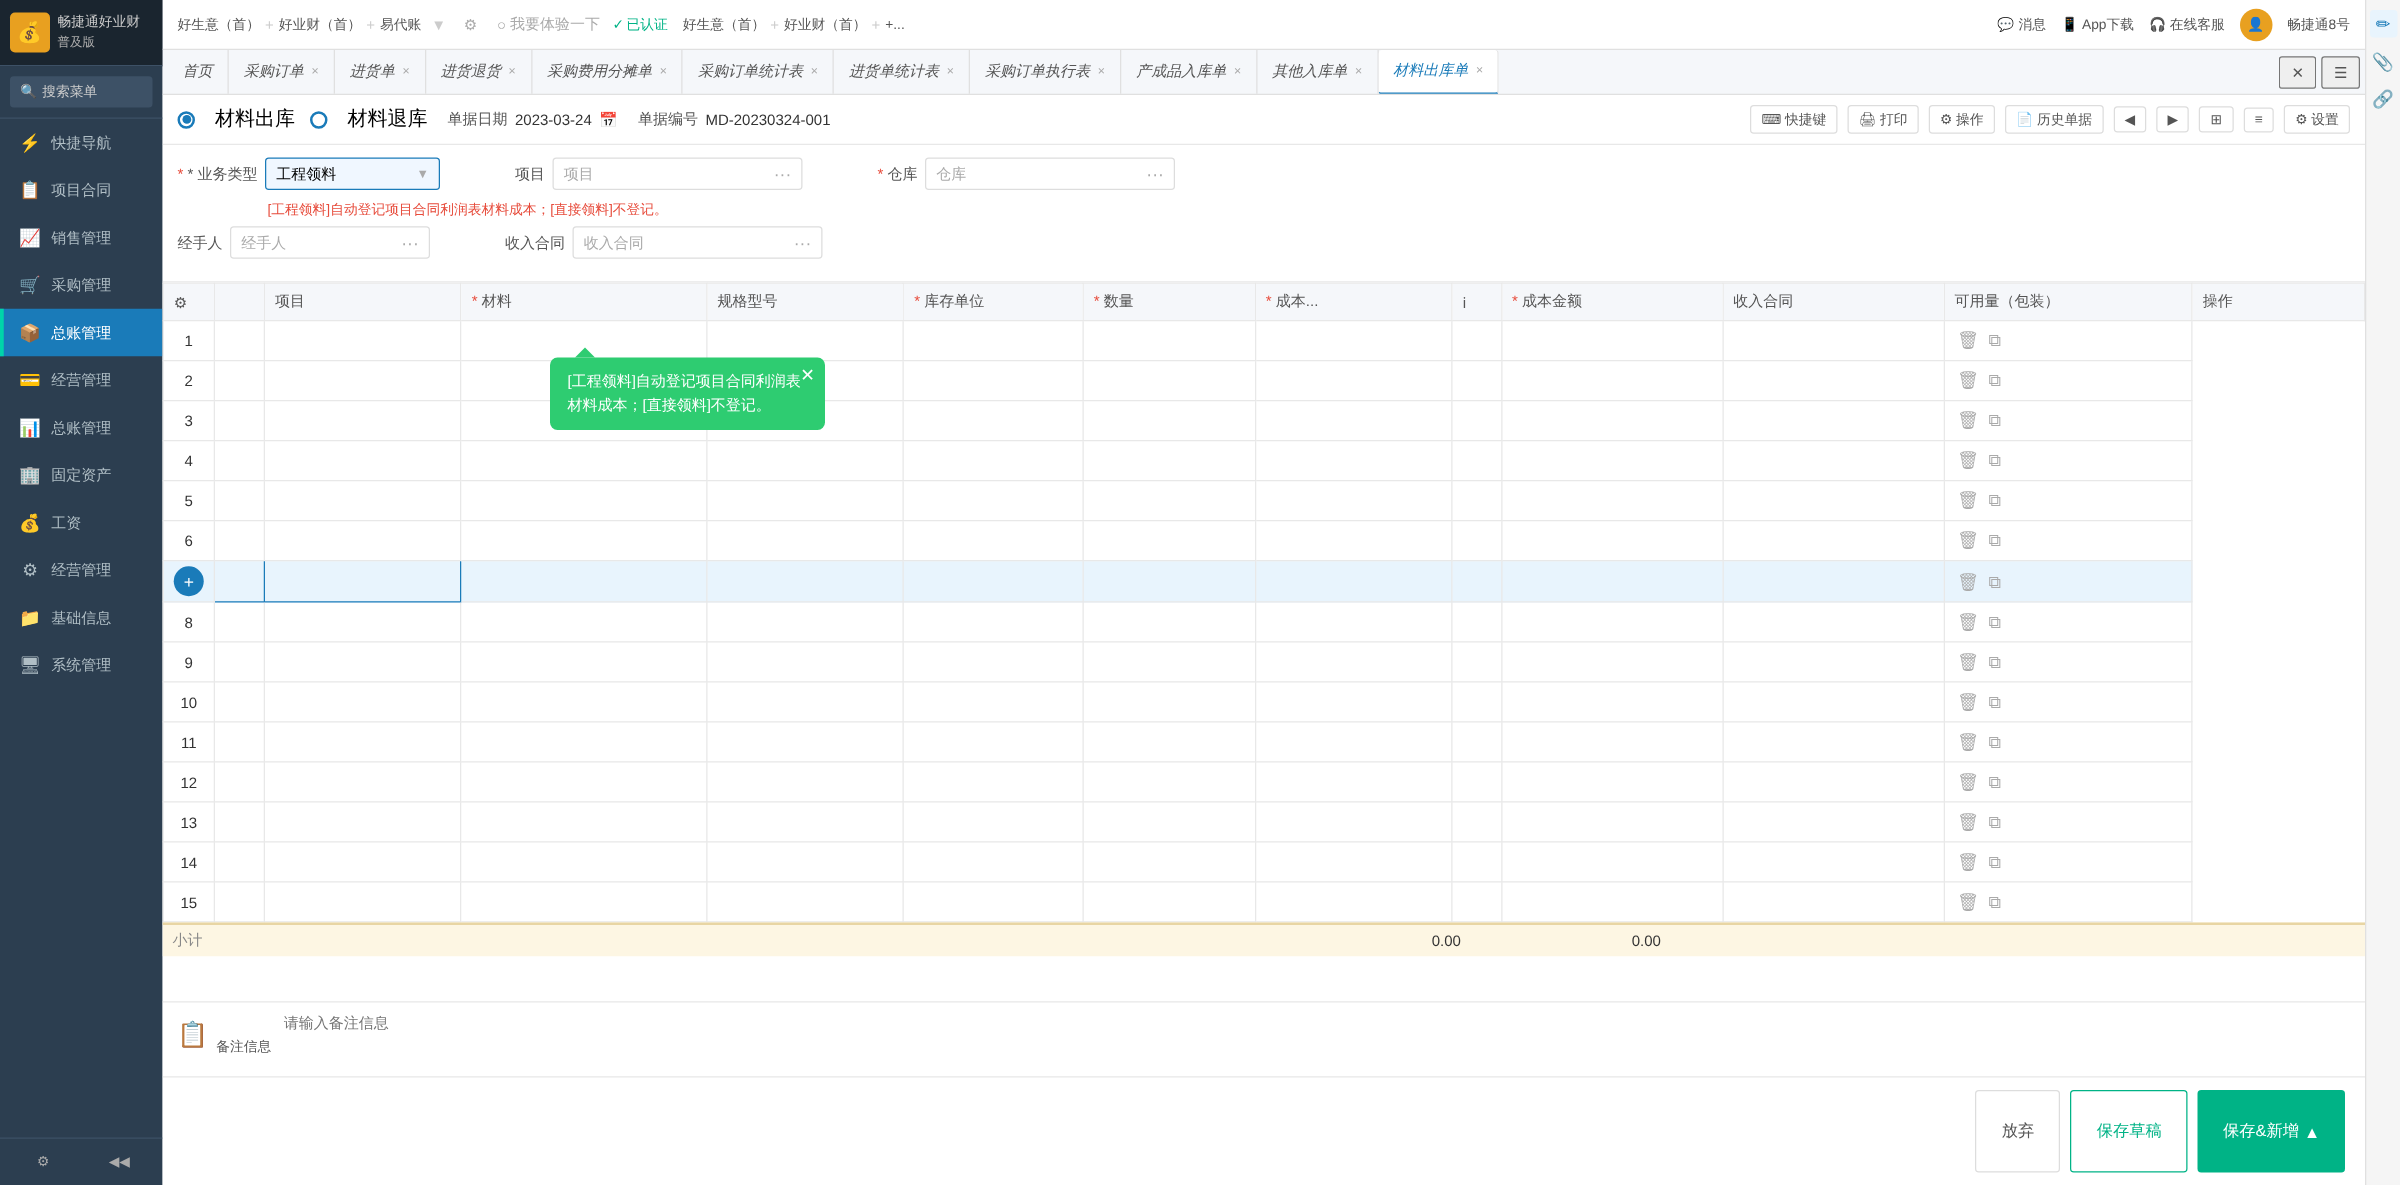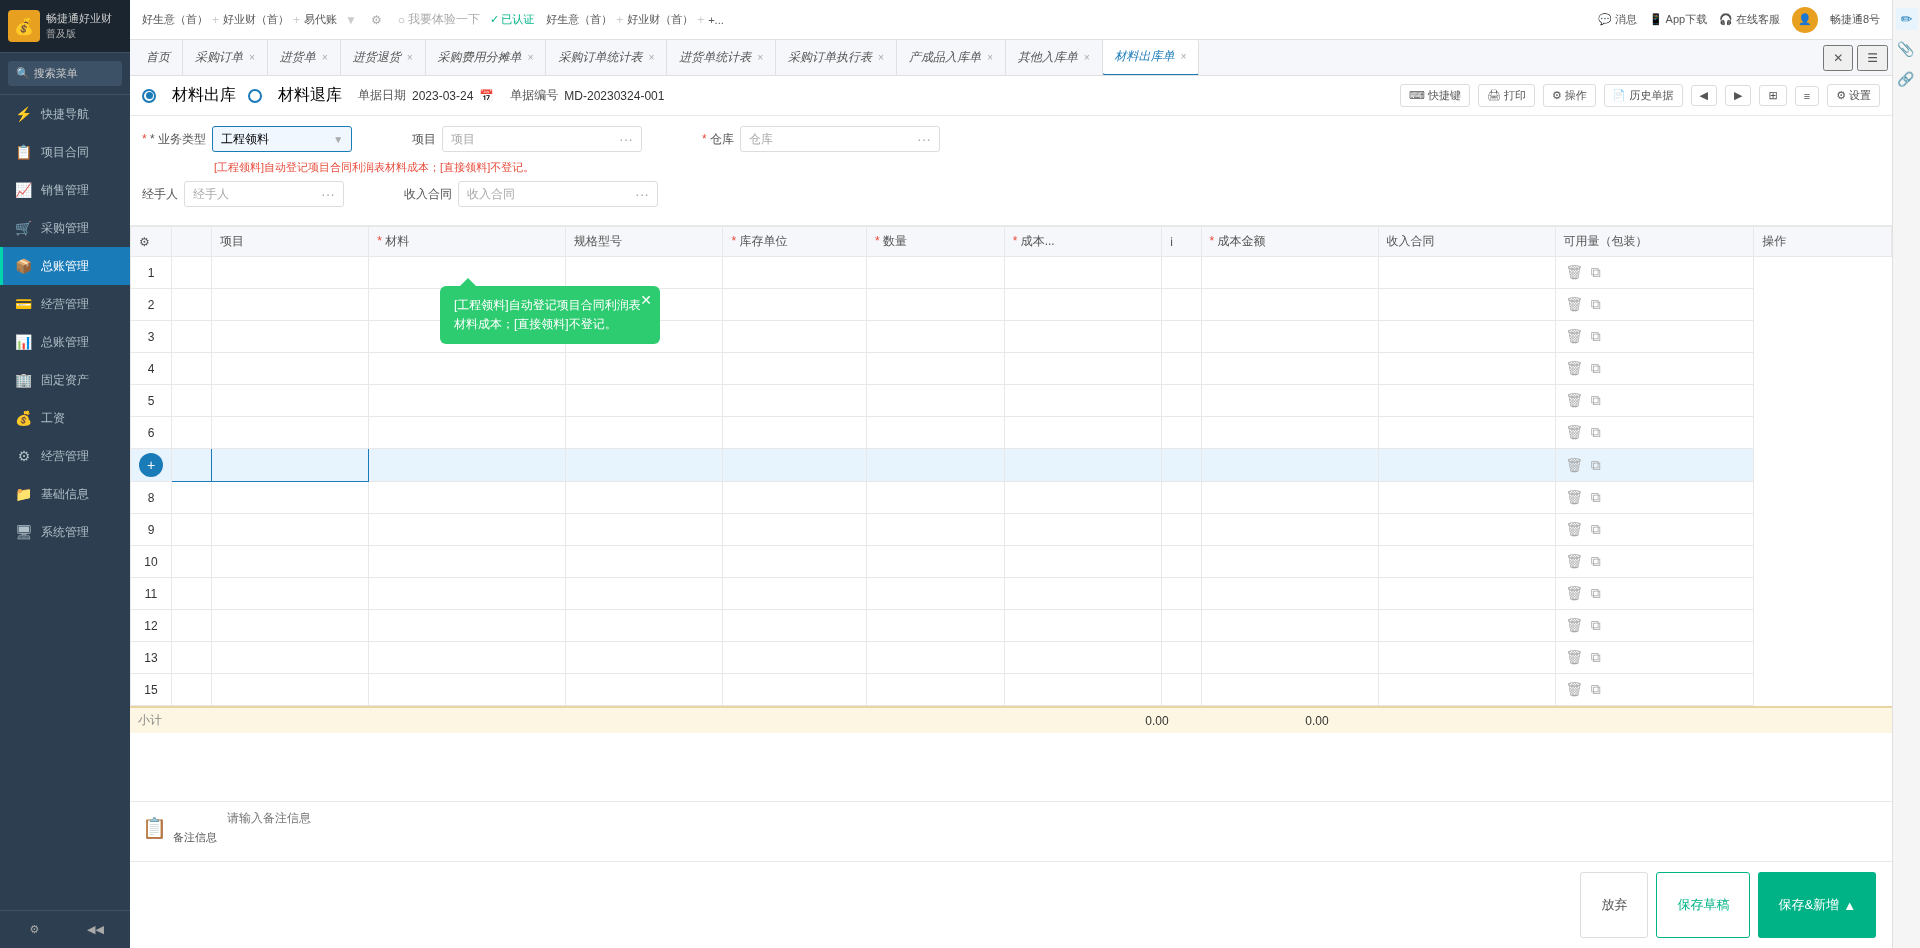--- a/index.html
+++ b/index.html
@@ -654,20 +654,37 @@
                 <td></td>
                 <td></td>
                 <td></td>
                 <td></td>
               <td>
                 <button class="op-btn">🗑</button>
                 <button class="op-btn">⧉</button>
               </td>
             </tr>
             <tr>
+              <td class="row-num">14</td>
+              <td></td>
+                <td></td>
+                <td></td>
+                <td></td>
+                <td></td>
+                <td></td>
+                <td></td>
+                <td></td>
+                <td></td>
+                <td></td>
+              <td>
+                <button class="op-btn">🗑</button>
+                <button class="op-btn">⧉</button>
+              </td>
+            </tr>
+            <tr>
               <td class="row-num">15</td>
               <td></td>
                 <td></td>
                 <td></td>
                 <td></td>
                 <td></td>
                 <td></td>
                 <td></td>
                 <td></td>
                 <td></td>

